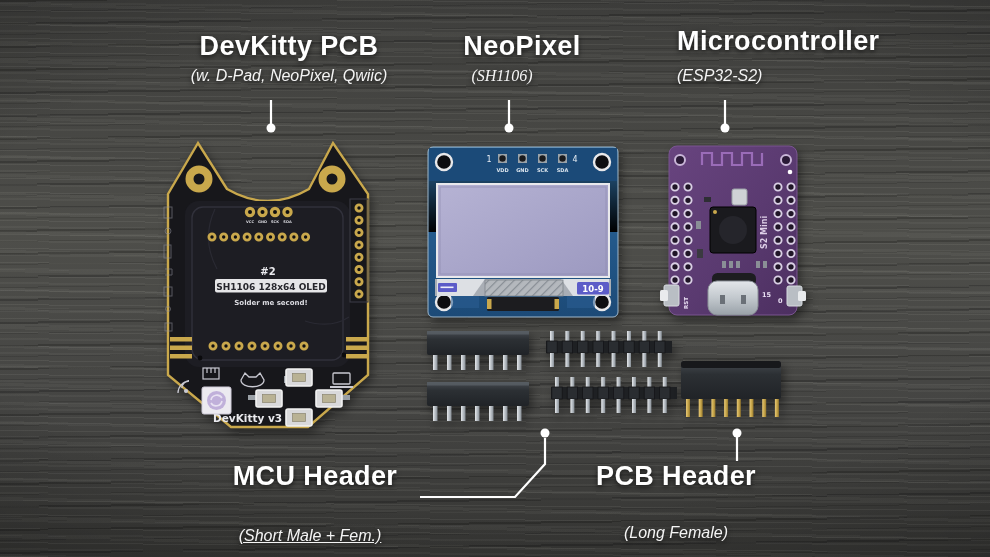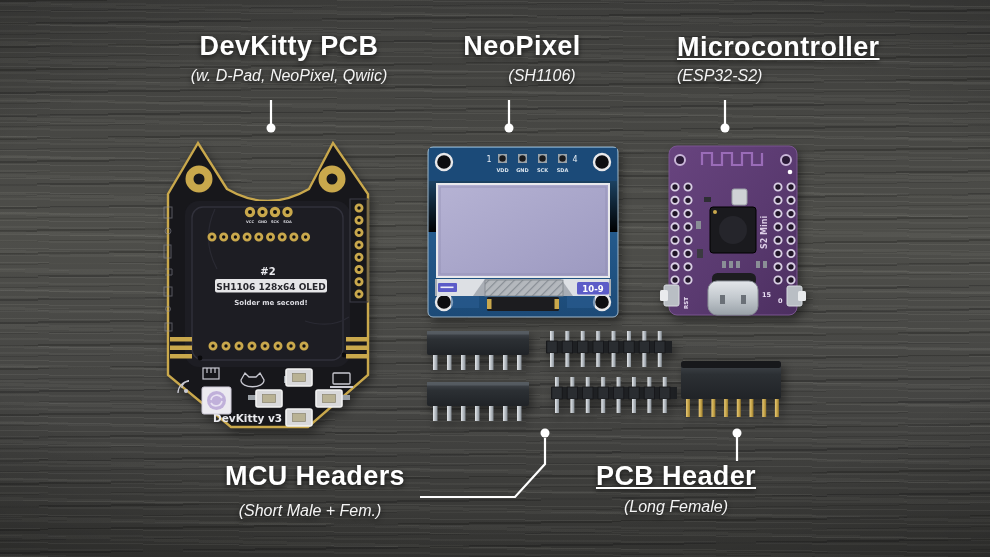--- a/index.html
+++ b/index.html
@@ -74,30 +74,30 @@
         <rect width="6" height="6" fill="#b4b8bd"></rect>
         <line x1="0" y1="0" x2="0" y2="6" stroke="#878d94" stroke-width="2.4"></line>
       </pattern>
     </defs>
   </svg>
 
   <div class="ann-title center" style="left:289px; top:33px;">DevKitty PCB</div>
   <div class="ann-sub center" style="left:289px; top:68px;">(w. D-Pad, NeoPixel, Qwiic)</div>
 
   <div class="ann-title center" style="left:522px; top:33px;">NeoPixel</div>
-  <div class="ann-sub center" style="left:542px; top:68px;">(SH1106)</div>
-
-  <div class="ann-title" style="left:677px; top:34px;text-decoration:underline;">Microcontroller</div>
+  <div class="ann-sub center" style="left:502px; top:68px;font-family:Liberation Serif, serif;">(SH1106)</div>
+
+  <div class="ann-title" style="left:677px; top:28px;">Microcontroller</div>
   <div class="ann-sub" style="left:677px; top:68px;">(ESP32-S2)</div>
 
-  <div class="ann-title center" style="left:315px; top:463px;">MCU Headers</div>
-  <div class="ann-sub center" style="left:310px; top:503px;">(Short Male + Fem.)</div>
-
-  <div class="ann-title center" style="left:676px; top:463px;text-decoration:underline;">PCB Header</div>
-  <div class="ann-sub center" style="left:676px; top:499px;">(Long Female)</div>
+  <div class="ann-title center" style="left:315px; top:463px;">MCU Header</div>
+  <div class="ann-sub center" style="left:310px; top:528px;text-decoration:underline;">(Short Male + Fem.)</div>
+
+  <div class="ann-title center" style="left:676px; top:463px;">PCB Header</div>
+  <div class="ann-sub center" style="left:676px; top:525px;">(Long Female)</div>
 
   <svg id="pointers" width="990" height="557">
     <g stroke="#ffffff" stroke-width="2.2" fill="none">
       <line x1="271" y1="100" x2="271" y2="124"></line>
       <line x1="509" y1="100" x2="509" y2="124"></line>
       <line x1="725" y1="100" x2="725" y2="124"></line>
       <polyline points="420,497 515,497 545,464 545,438"></polyline>
       <line x1="737" y1="437" x2="737" y2="461"></line>
     </g>
     <g fill="#ffffff">

